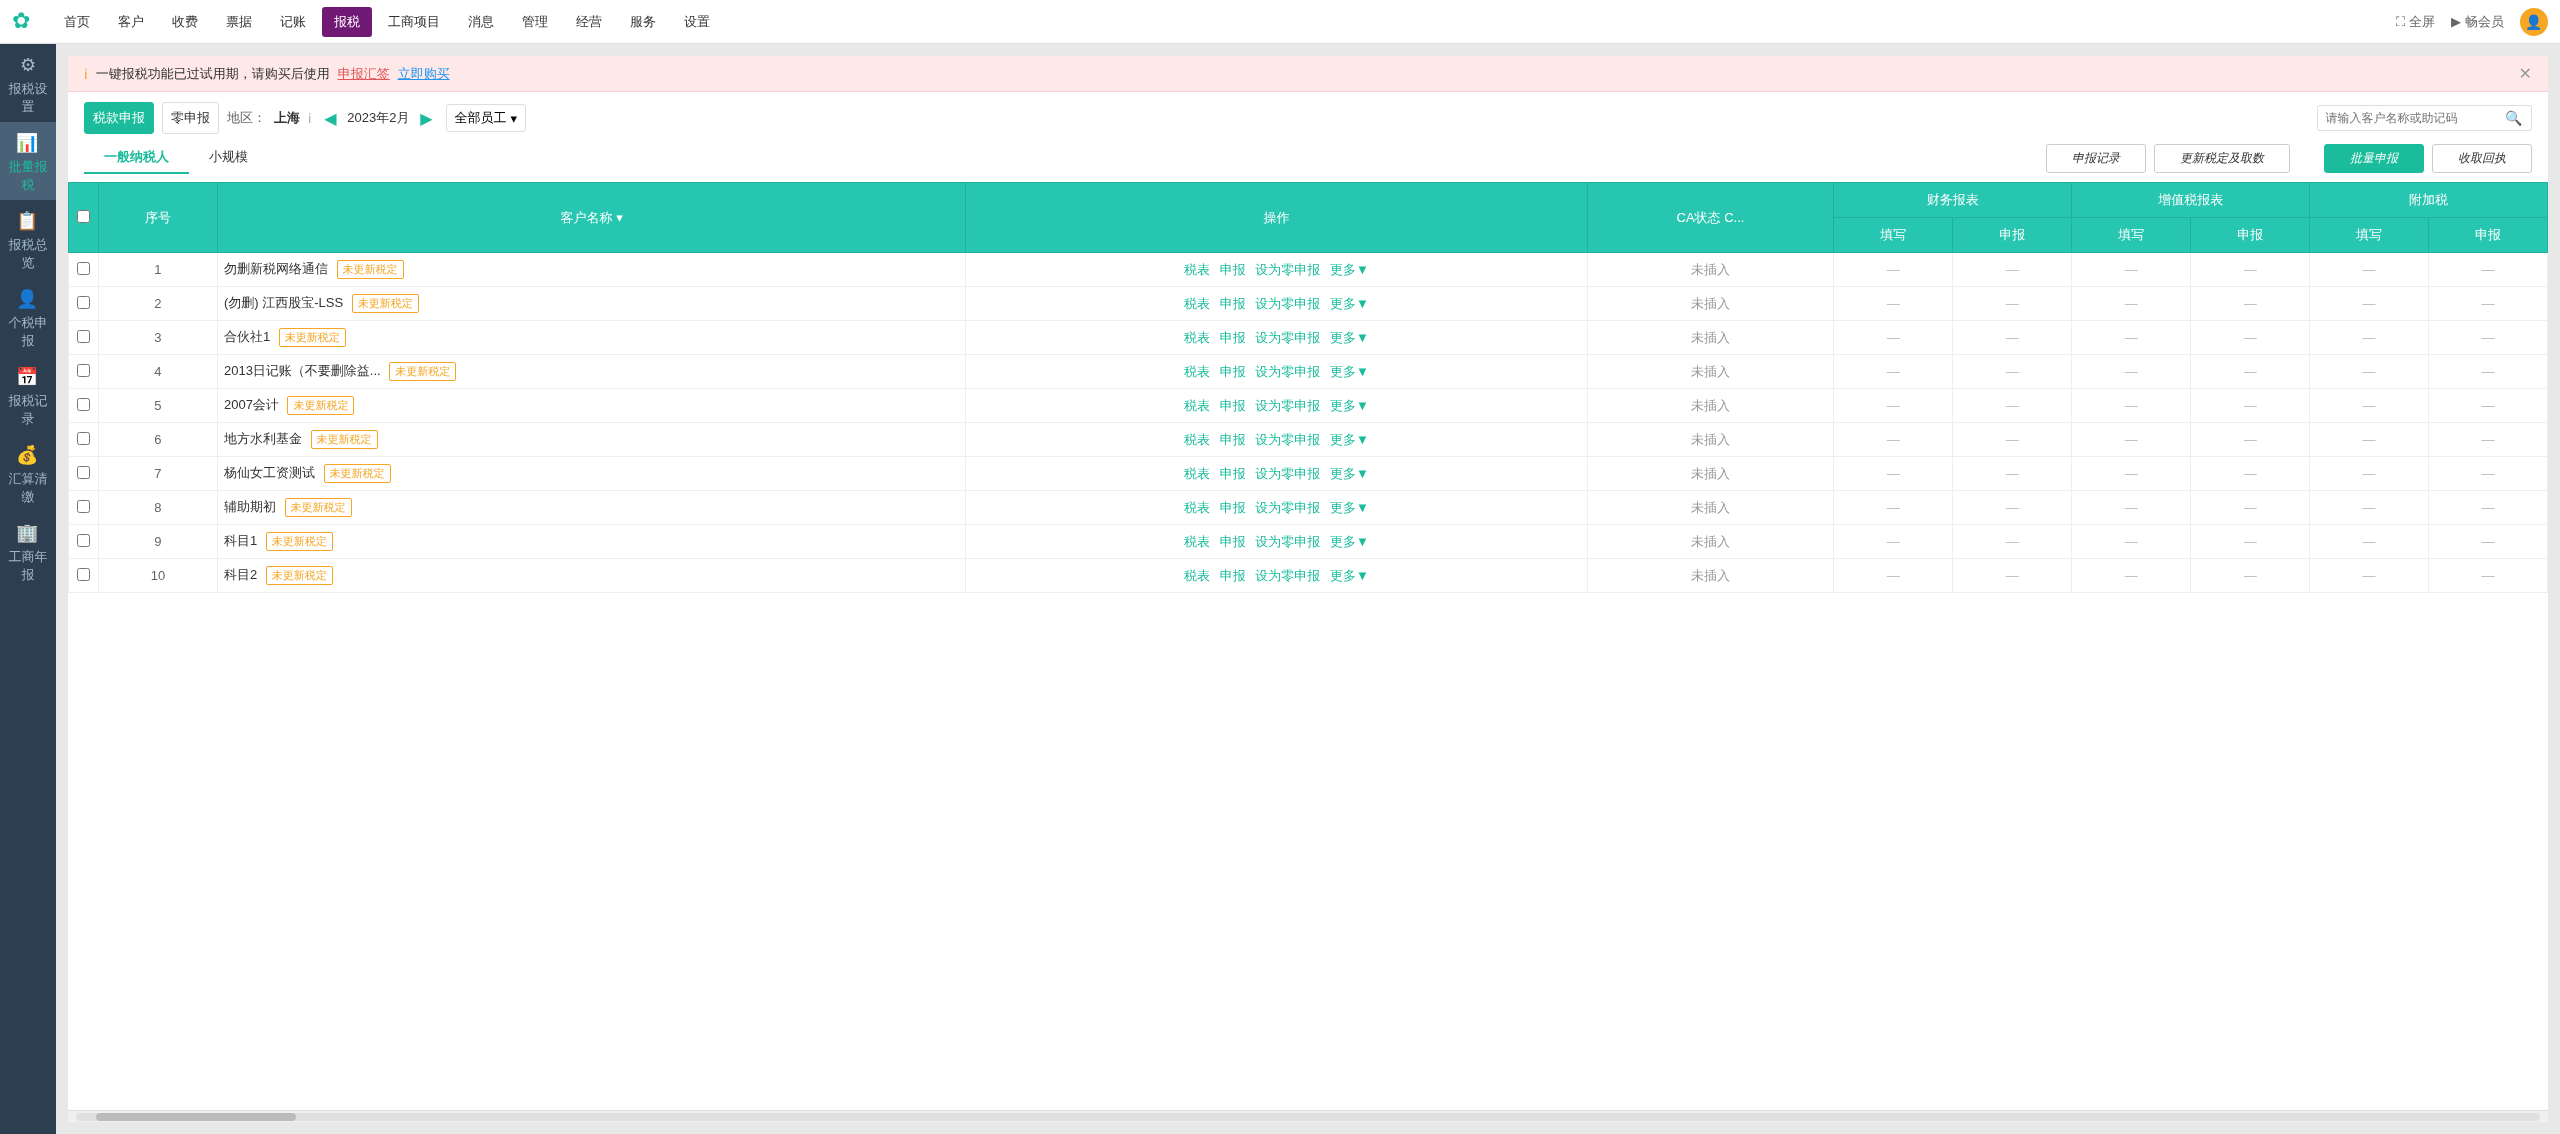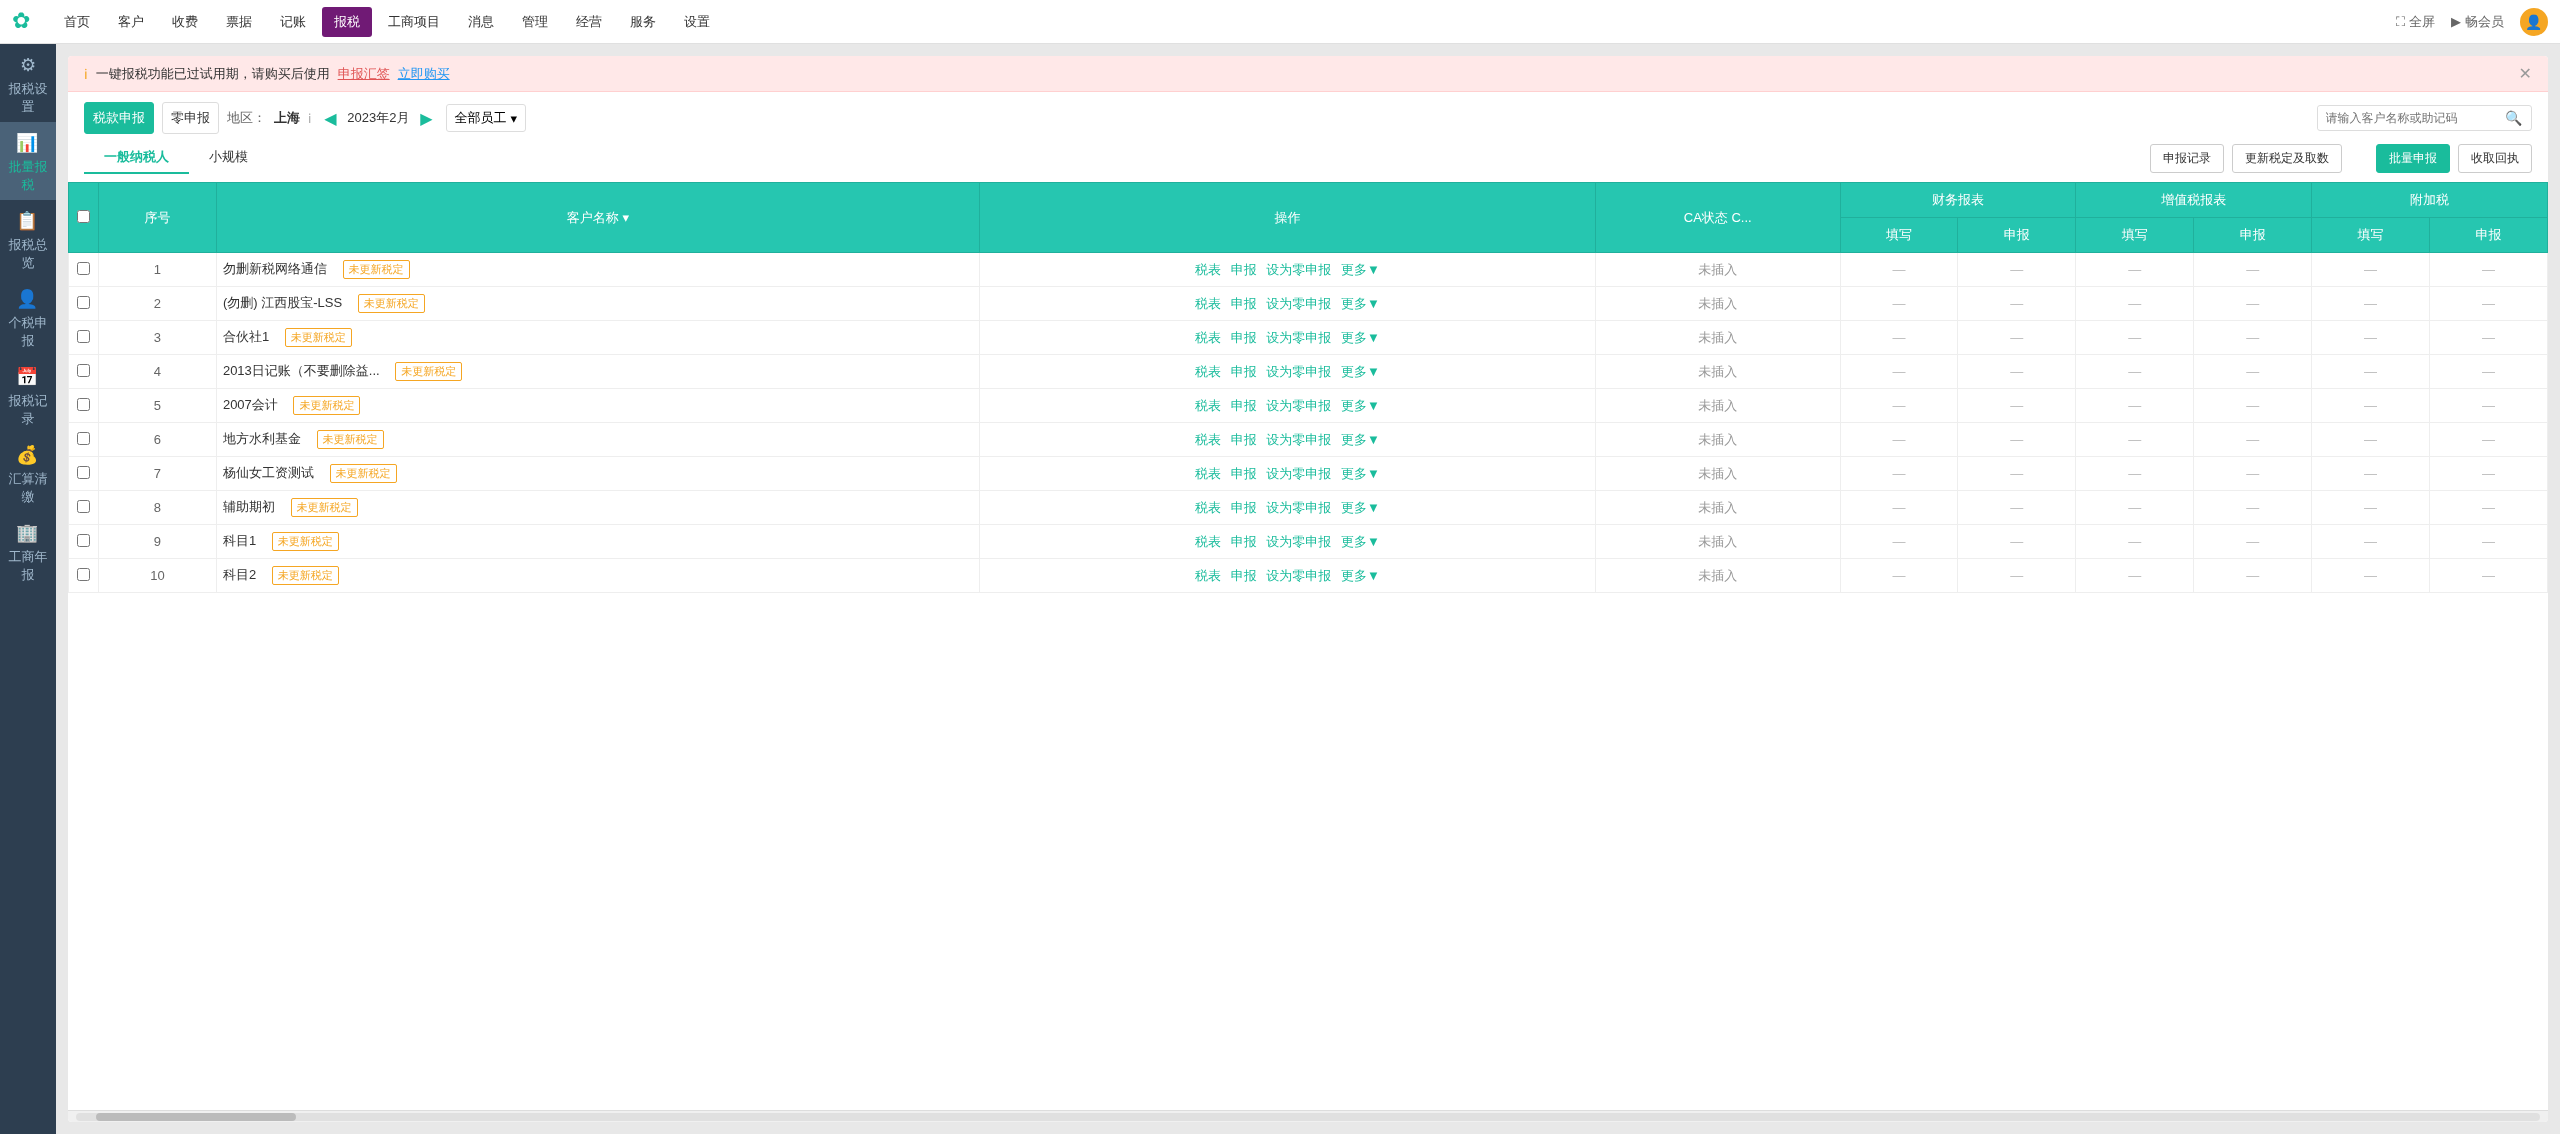--- a/index.html
+++ b/index.html
@@ -270,27 +270,28 @@
       border-bottom: 2px solid #1abc9c;
       font-weight: bold;
     }
 
     .action-btns {
       display: flex;
       align-items: center;
       gap: 8px;
     }
     .action-btn {
-      padding: 5px 12px;
+      padding: 5px 25px;
       border: 1px solid #ddd;
       border-radius: 3px;
       cursor: pointer;
       background: #fff;
       font-size: 12px;
       color: #333;
+      font-style: italic;
     }
     .action-btn.primary {
       background: #1abc9c;
       color: #fff;
       border-color: #1abc9c;
       margin-left: 26px;
     }
     .action-btn.secondary {
       background: #fff;
       color: #333;
@@ -335,21 +336,21 @@
     .checkbox-cell { width: 30px; }
     .row-num { color: #666; }
     .client-name { color: #333; }
     .tag-unverified {
       display: inline-block;
       padding: 1px 5px;
       border: 1px solid #f5a623;
       color: #f5a623;
       border-radius: 2px;
       font-size: 11px;
-      margin-left: 12px;
+      margin-left: 5px;
     }
     .op-link {
       color: #1abc9c;
       cursor: pointer;
       margin: 0 3px;
     }
     .ca-status { color: #999; }
     .dash { color: #bbb; }
 
     

